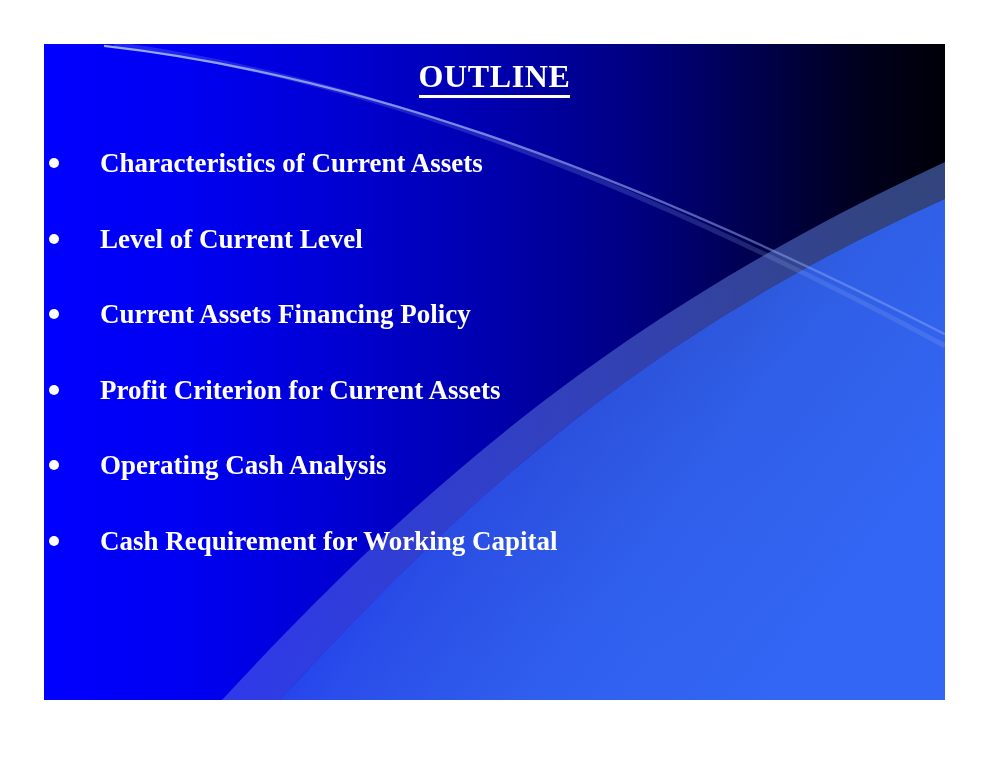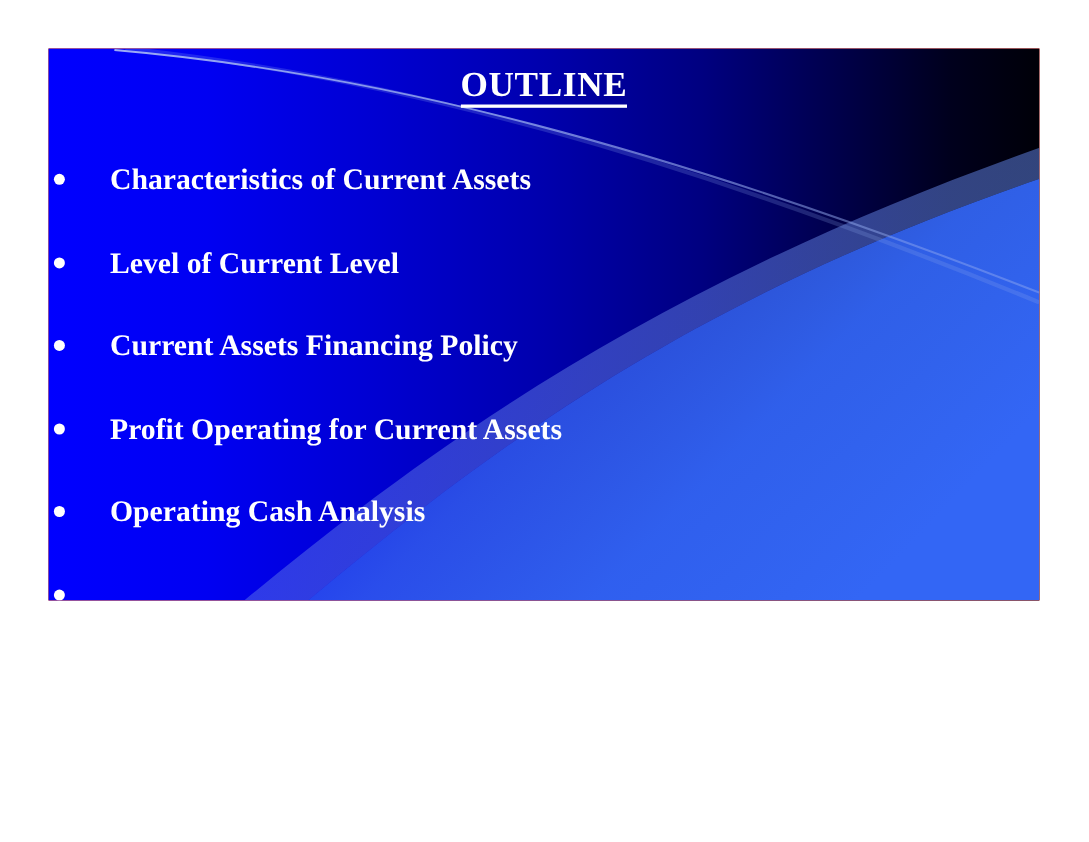--- a/index.html
+++ b/index.html
@@ -18,23 +18,23 @@
     background: #ffffff;
     font-family: "Liberation Serif", "DejaVu Serif", serif;
   }
 
   
   #slide {
     position: absolute;
     left: 44px;
     top: 44px;
     width: 901px;
-    height: 502px;
+    height: 656px;
     overflow: hidden;
-    background: #b91c1c;
+    background: #a16207;
   }
 
   
   .bg-gradient {
     position: absolute;
     inset: 0;
     background: linear-gradient(
         to right,
         #0000ff 0%,
         #0000f2 16%,
@@ -179,30 +179,31 @@
           <span class="bullet-label">Level of Current Level</span>
         </li>
 
         <li class="bullet-item">
           <span class="bullet-marker"></span>
           <span class="bullet-label">Current Assets Financing Policy</span>
         </li>
 
         <li class="bullet-item">
           <span class="bullet-marker"></span>
-          <span class="bullet-label">Profit Operating for Current Assets</span>
+          <span class="bullet-label">Profit Criterion for Current Assets</span>
         </li>
 
         <li class="bullet-item">
           <span class="bullet-marker"></span>
           <span class="bullet-label">Operating Cash Analysis</span>
         </li>
 
         <li class="bullet-item">
           <span class="bullet-marker"></span>
+          <span class="bullet-label">Cash Requirement for Working Capital</span>
         </li>
 
       </ul>
 
     </div>
 
   </div>
 
 </div>
 

